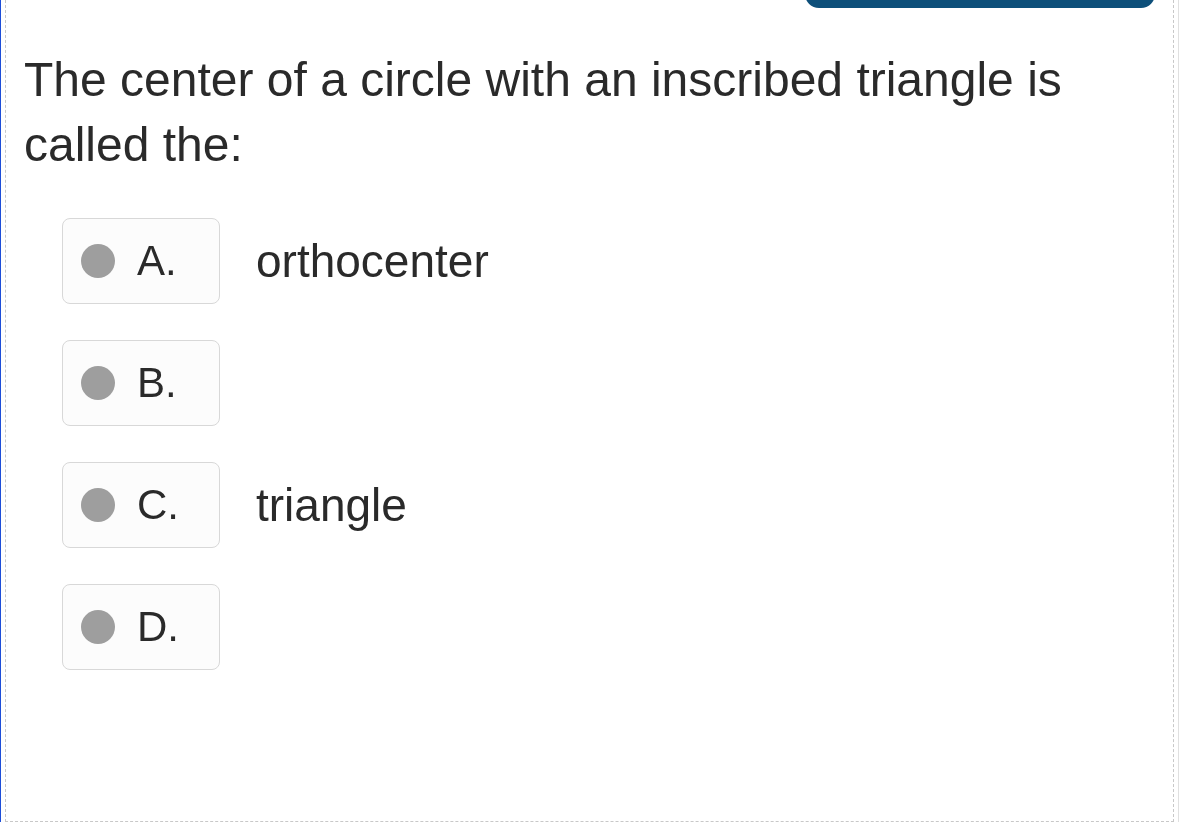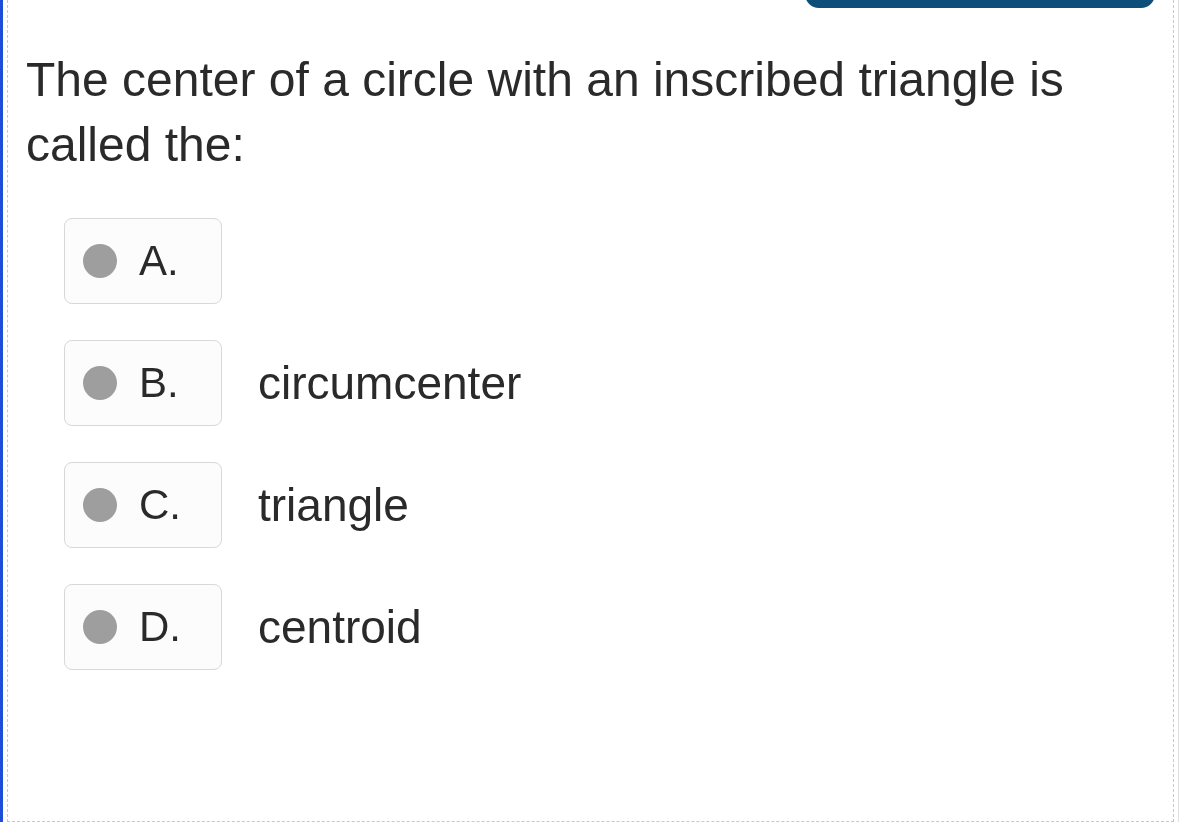--- a/index.html
+++ b/index.html
@@ -8,21 +8,21 @@
       box-sizing: border-box;
     }
     body {
       font-family: Arial, Helvetica, sans-serif;
       background: #fff;
       width: 1179px;
       height: 822px;
       overflow: hidden;
     }
     .outer-frame {
-      border-left: 3px solid #1d4ed8;
+      border-left: 1px solid #1d4ed8;
       border-right: 1px solid #e0e0e0;
       height: 100%;
       position: relative;
       padding: 0 4px;
     }
     .inner-frame {
       border-left: 1px dashed #c8c8c8;
       border-right: 1px dashed #c8c8c8;
       border-bottom: 1px dashed #c8c8c8;
       height: 100%;
@@ -94,41 +94,40 @@
 
     <div class="question-text">The center of a circle with an inscribed triangle is called the:</div>
 
     <div class="options">
 
       <div class="option-row">
         <div class="option-button">
           <div class="radio-circle"></div>
           <div class="option-letter">A.</div>
         </div>
+        <div class="option-text">orthocenter</div>
       </div>
 
       <div class="option-row">
         <div class="option-button">
           <div class="radio-circle"></div>
           <div class="option-letter">B.</div>
         </div>
-        <div class="option-text">circumcenter</div>
       </div>
 
       <div class="option-row">
         <div class="option-button">
           <div class="radio-circle"></div>
           <div class="option-letter">C.</div>
         </div>
         <div class="option-text">triangle</div>
       </div>
 
       <div class="option-row">
         <div class="option-button">
           <div class="radio-circle"></div>
           <div class="option-letter">D.</div>
         </div>
-        <div class="option-text">centroid</div>
       </div>
 
     </div>
   </div>
 </div>
 
 </body></html>

